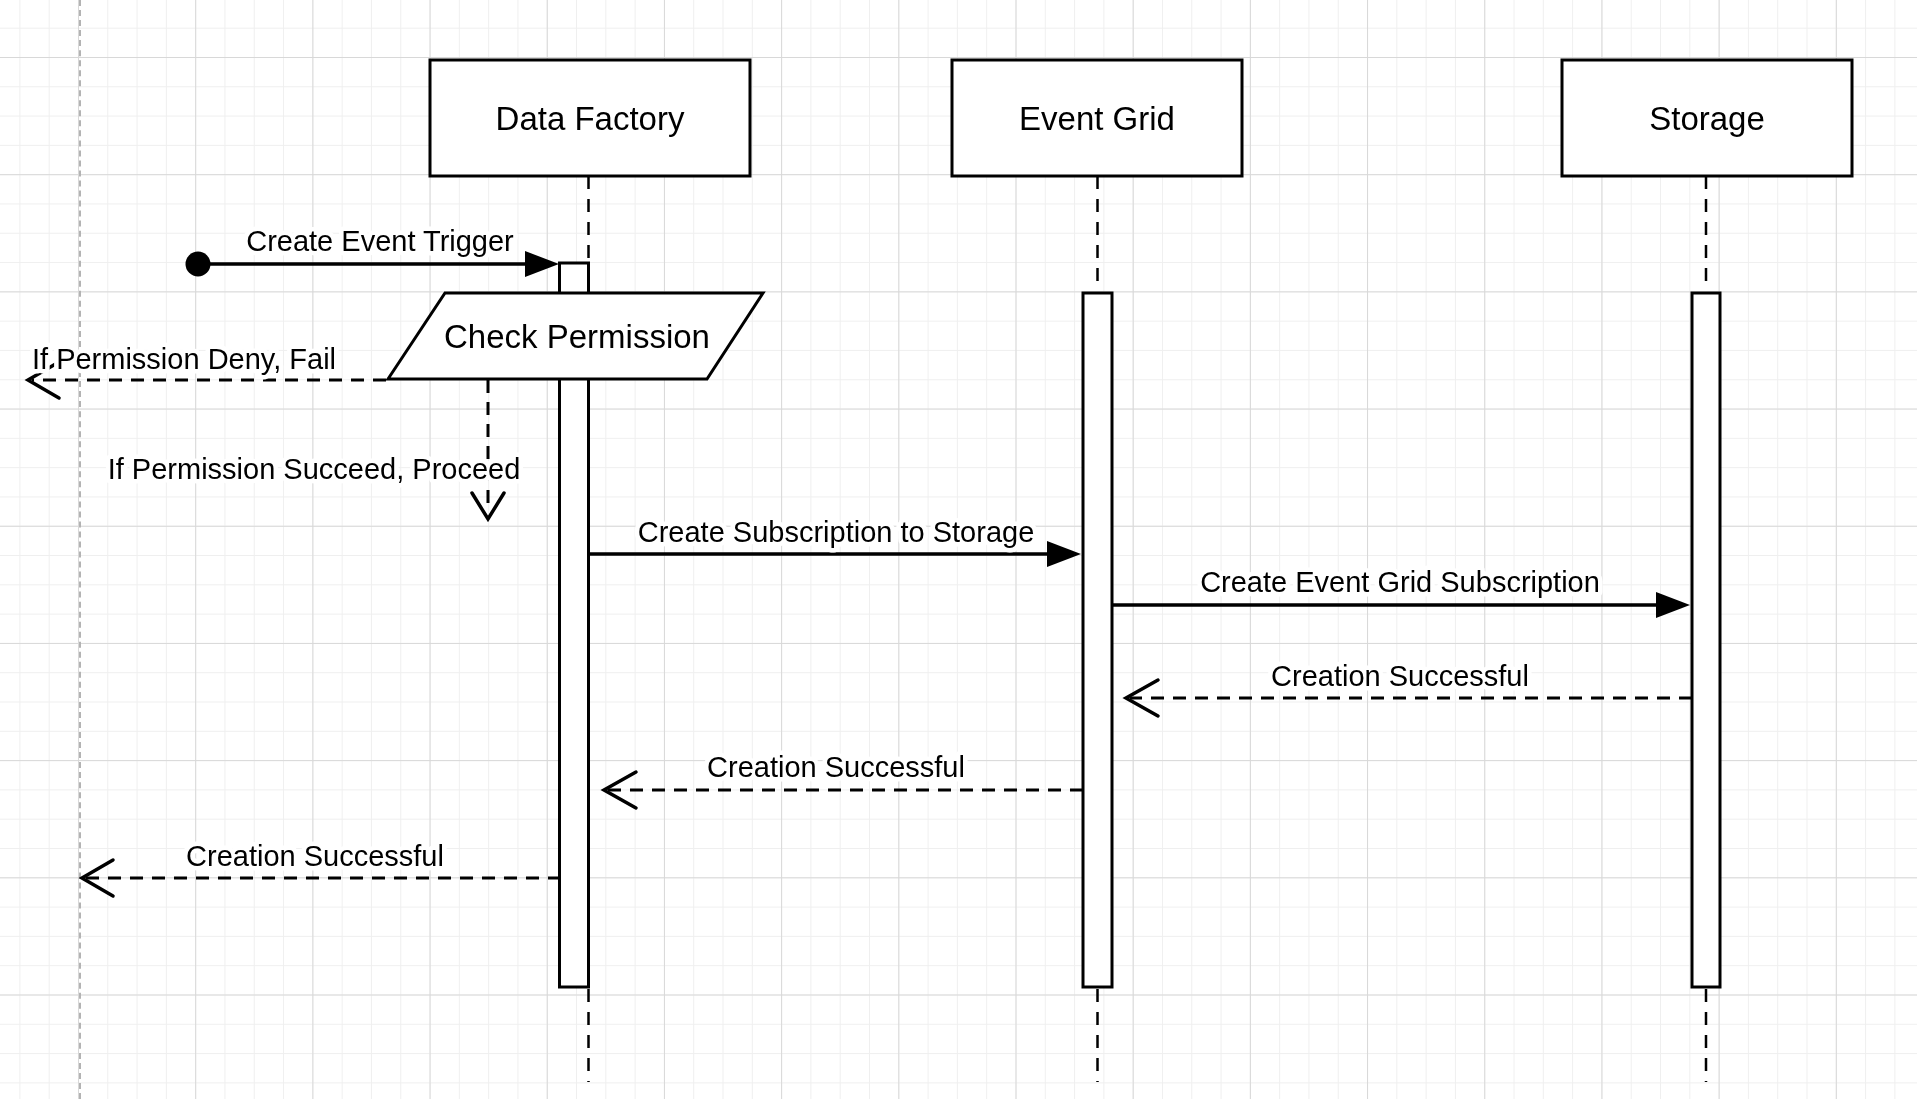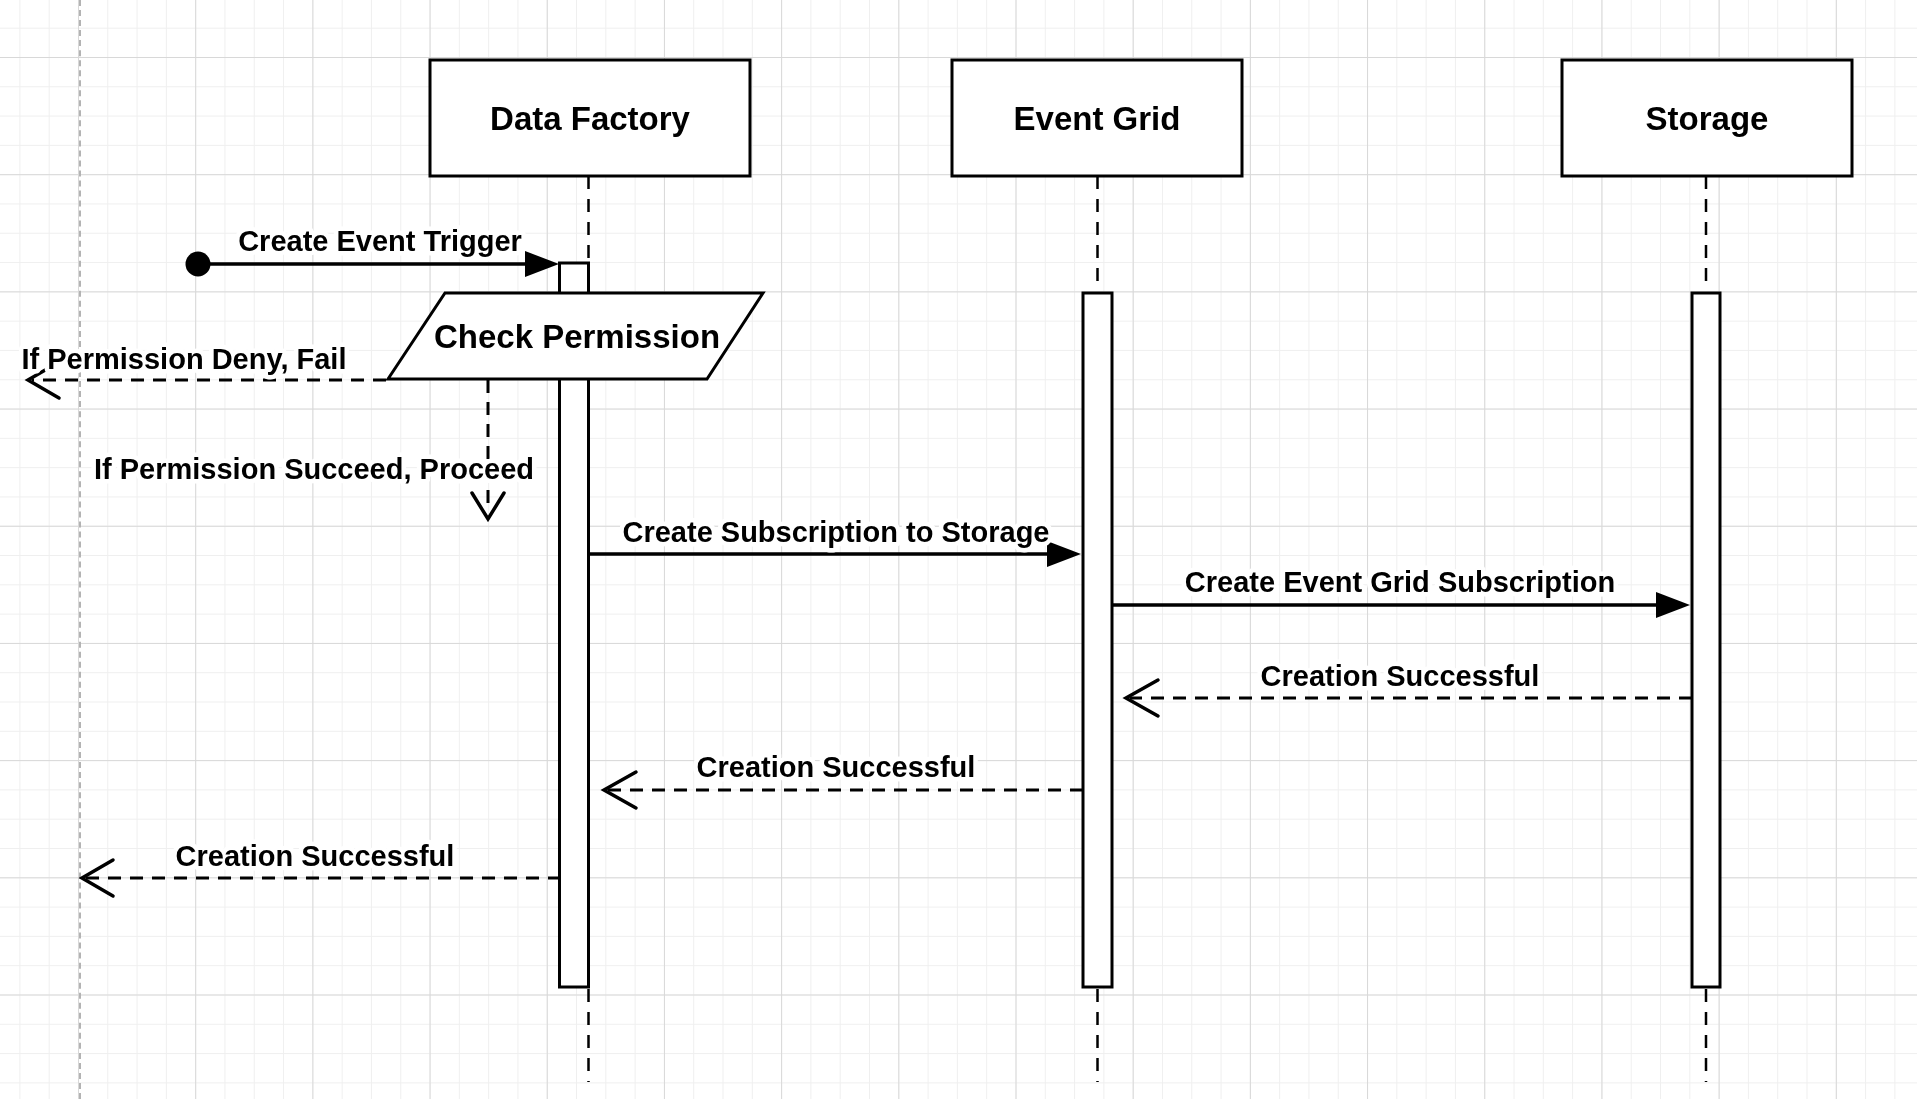--- a/index.html
+++ b/index.html
@@ -13,21 +13,20 @@
     left: 0; top: 0;
     width: 1917px; height: 1099px;
     background-color: #ffffff;
     background-image:
       linear-gradient(to right, #d8d8d8 1px, transparent 1px),
       linear-gradient(to bottom, #d8d8d8 1px, transparent 1px),
       linear-gradient(to right, #efefef 1px, transparent 1px),
       linear-gradient(to bottom, #efefef 1px, transparent 1px);
     background-size: 117.2px 117.2px, 117.2px 117.2px, 29.3px 29.3px, 29.3px 29.3px;
     background-position: 78px 0px, 0px 57px, 19.4px 0px, 0px 27.7px;
-    font-weight: bold;
   }
   .page-divider {
     position: absolute;
     left: 79px; top: 0;
     width: 0; height: 1099px;
     border-left: 2px dashed #b3b3b3;
   }
   svg.diagram {
     position: absolute;
     left: 0; top: 0;

